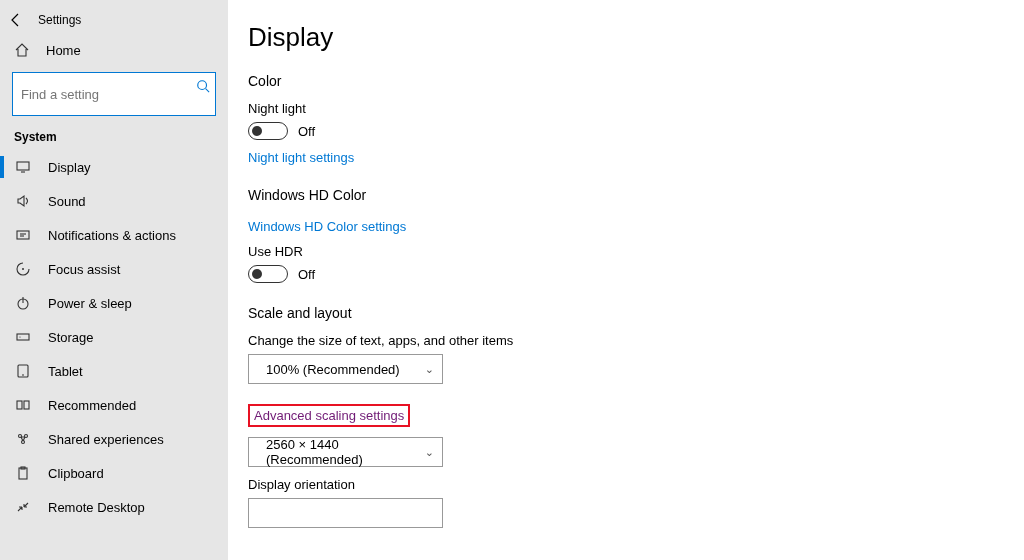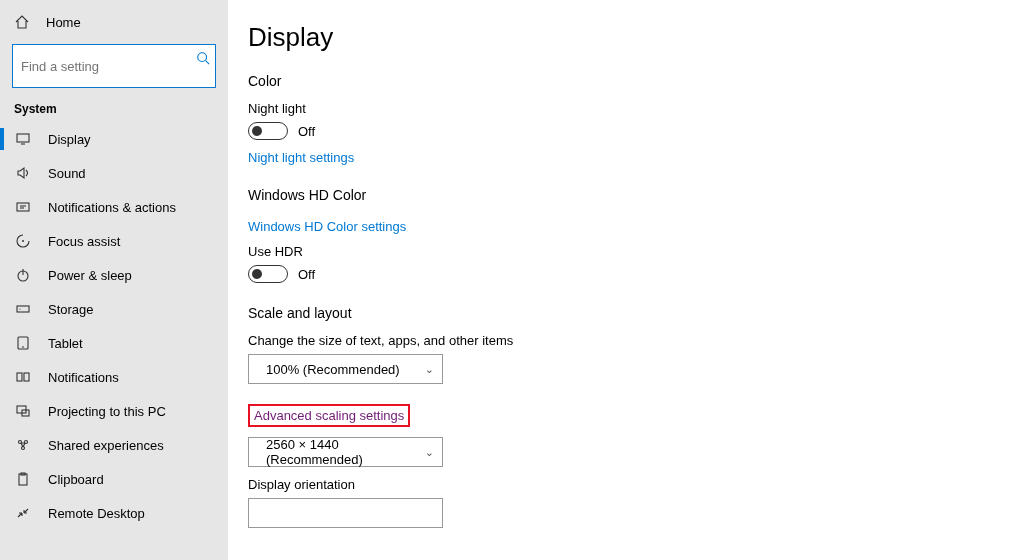--- a/index.html
+++ b/index.html
@@ -31,20 +31,28 @@
   .select { width: 195px; height: 30px; border: 1px solid #999; display:flex; align-items:center; justify-content:space-between; padding: 0 8px 0 17px; font-size: 13px; background:#fff; }
   .chev { font-size: 11px; color:#555; }
   .boxed-link { display:inline-block; border: 2px solid #e81123; padding: 2px 4px; color:#701a75; font-size:13px; cursor:pointer; margin-top:20px; }
   .gap10 { height:10px; }
   svg { display:block; }
 </style>
 </head>
 <body>
 
 <div class="sidebar">
+  <div class="top-row">
+    <span class="back">
+      <svg width="16" height="16" viewBox="0 0 16 16">
+          <path d="M10 2 L4 8 L10 14" stroke="#000" stroke-width="1.2" fill="none"></path>
+        </svg>
+    </span>
+    <span class="title">Settings</span>
+  </div>
 
   <div class="home">
     <span>
       <svg width="16" height="16" viewBox="0 0 16 16">
           <path d="M2 8 L8 2 L14 8 M4 7 V14 H12 V7" stroke="#333" stroke-width="1.1" fill="none"></path>
         </svg>
     </span>
     <span>Home</span>
   </div>
 
@@ -125,30 +133,21 @@
         </span>
         <span>Tablet</span>
       </div>
       <div class="nav-item">
         <span class="ico">
           <svg width="16" height="16" viewBox="0 0 16 16" stroke="#333" stroke-width="1.1" fill="none">
             <rect x="2" y="4" width="5" height="8"></rect>
             <rect x="9" y="4" width="5" height="8"></rect>
           </svg>
         </span>
-        <span>Notifications</span>
-      </div>
-      <div class="nav-item">
-        <span class="ico">
-          <svg width="16" height="16" viewBox="0 0 16 16" stroke="#333" stroke-width="1.1" fill="none">
-            <rect x="2" y="3" width="9" height="7"></rect>
-            <rect x="7" y="7" width="7" height="6"></rect>
-          </svg>
-        </span>
-        <span>Projecting to this PC</span>
+        <span>Recommended</span>
       </div>
       <div class="nav-item">
         <span class="ico">
           <svg width="16" height="16" viewBox="0 0 16 16" stroke="#333" stroke-width="1.1" fill="none">
             <circle cx="5" cy="5" r="1.5"></circle>
             <circle cx="11" cy="5" r="1.5"></circle>
             <circle cx="8" cy="11" r="1.5"></circle>
             <path d="M6 6 L10 6 M6 6 L8 10 M10 6 L8 10"></path>
           </svg>
         </span>

